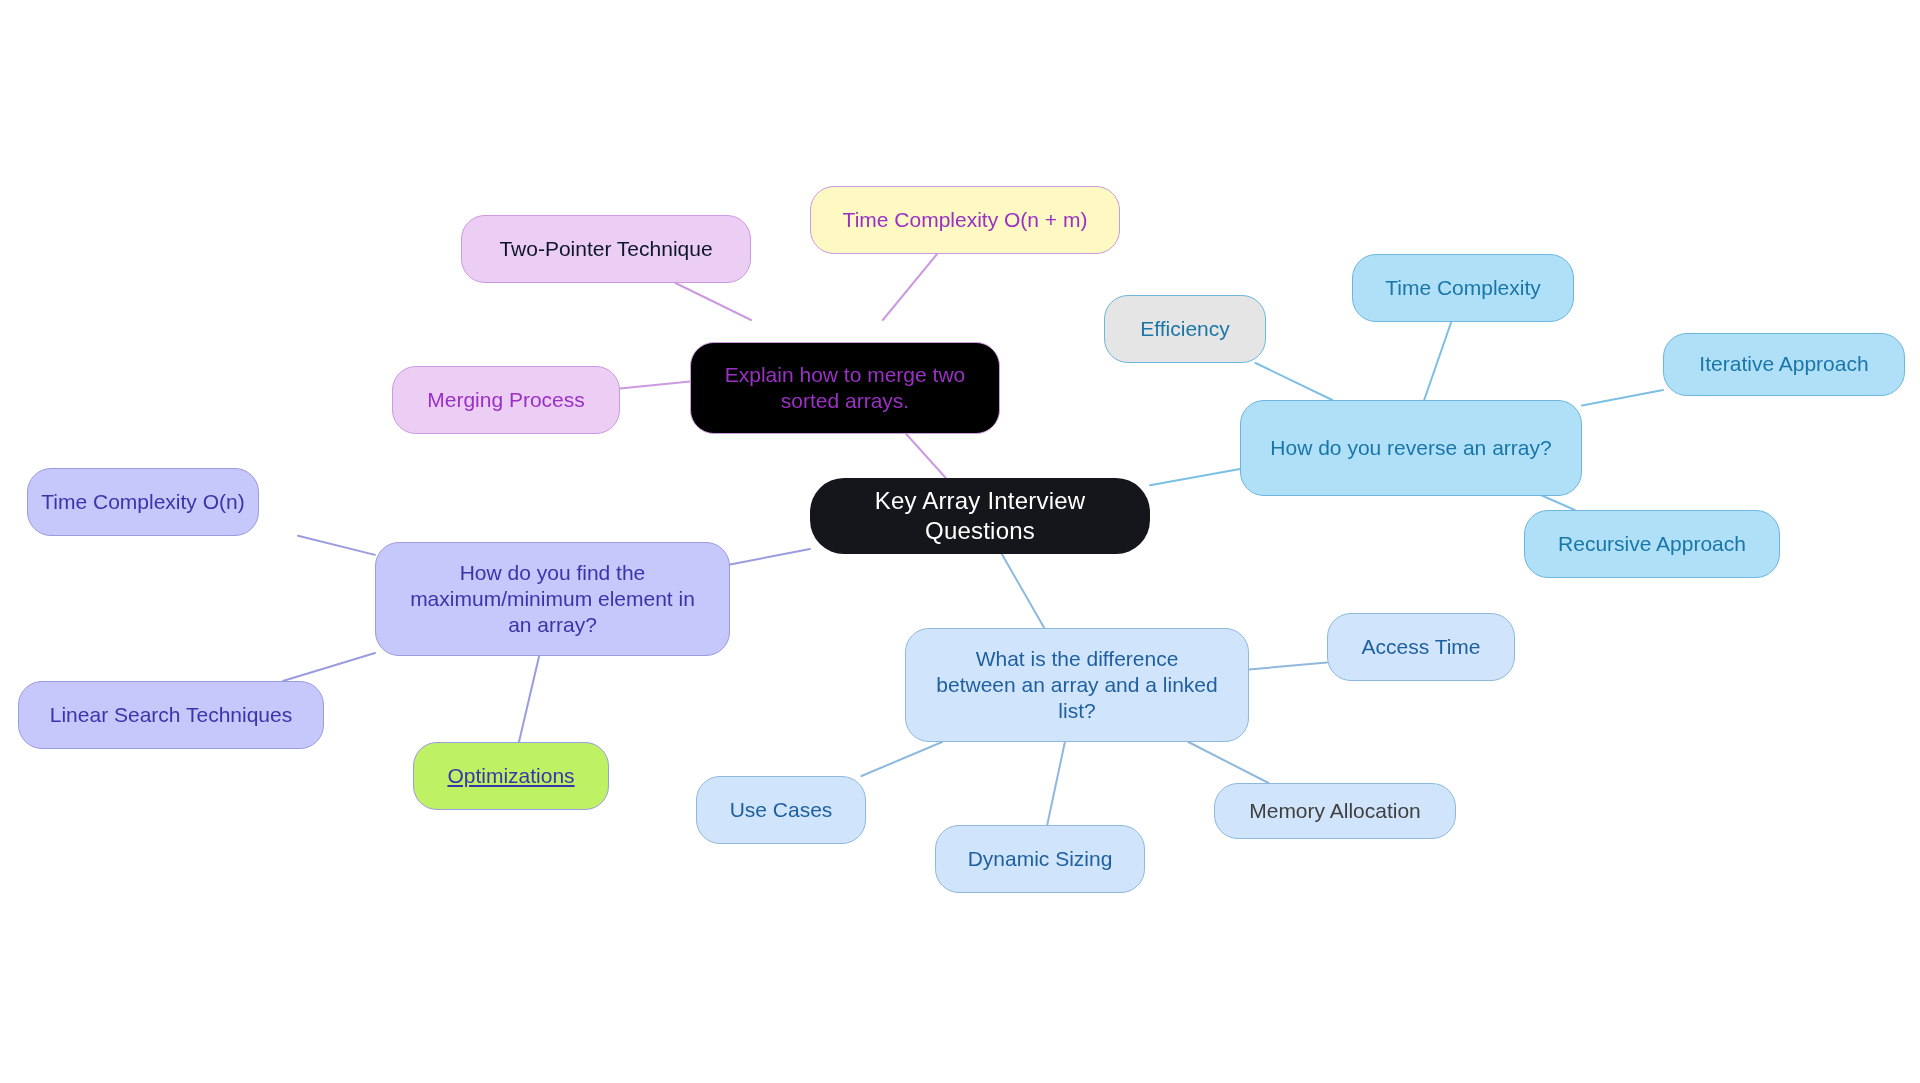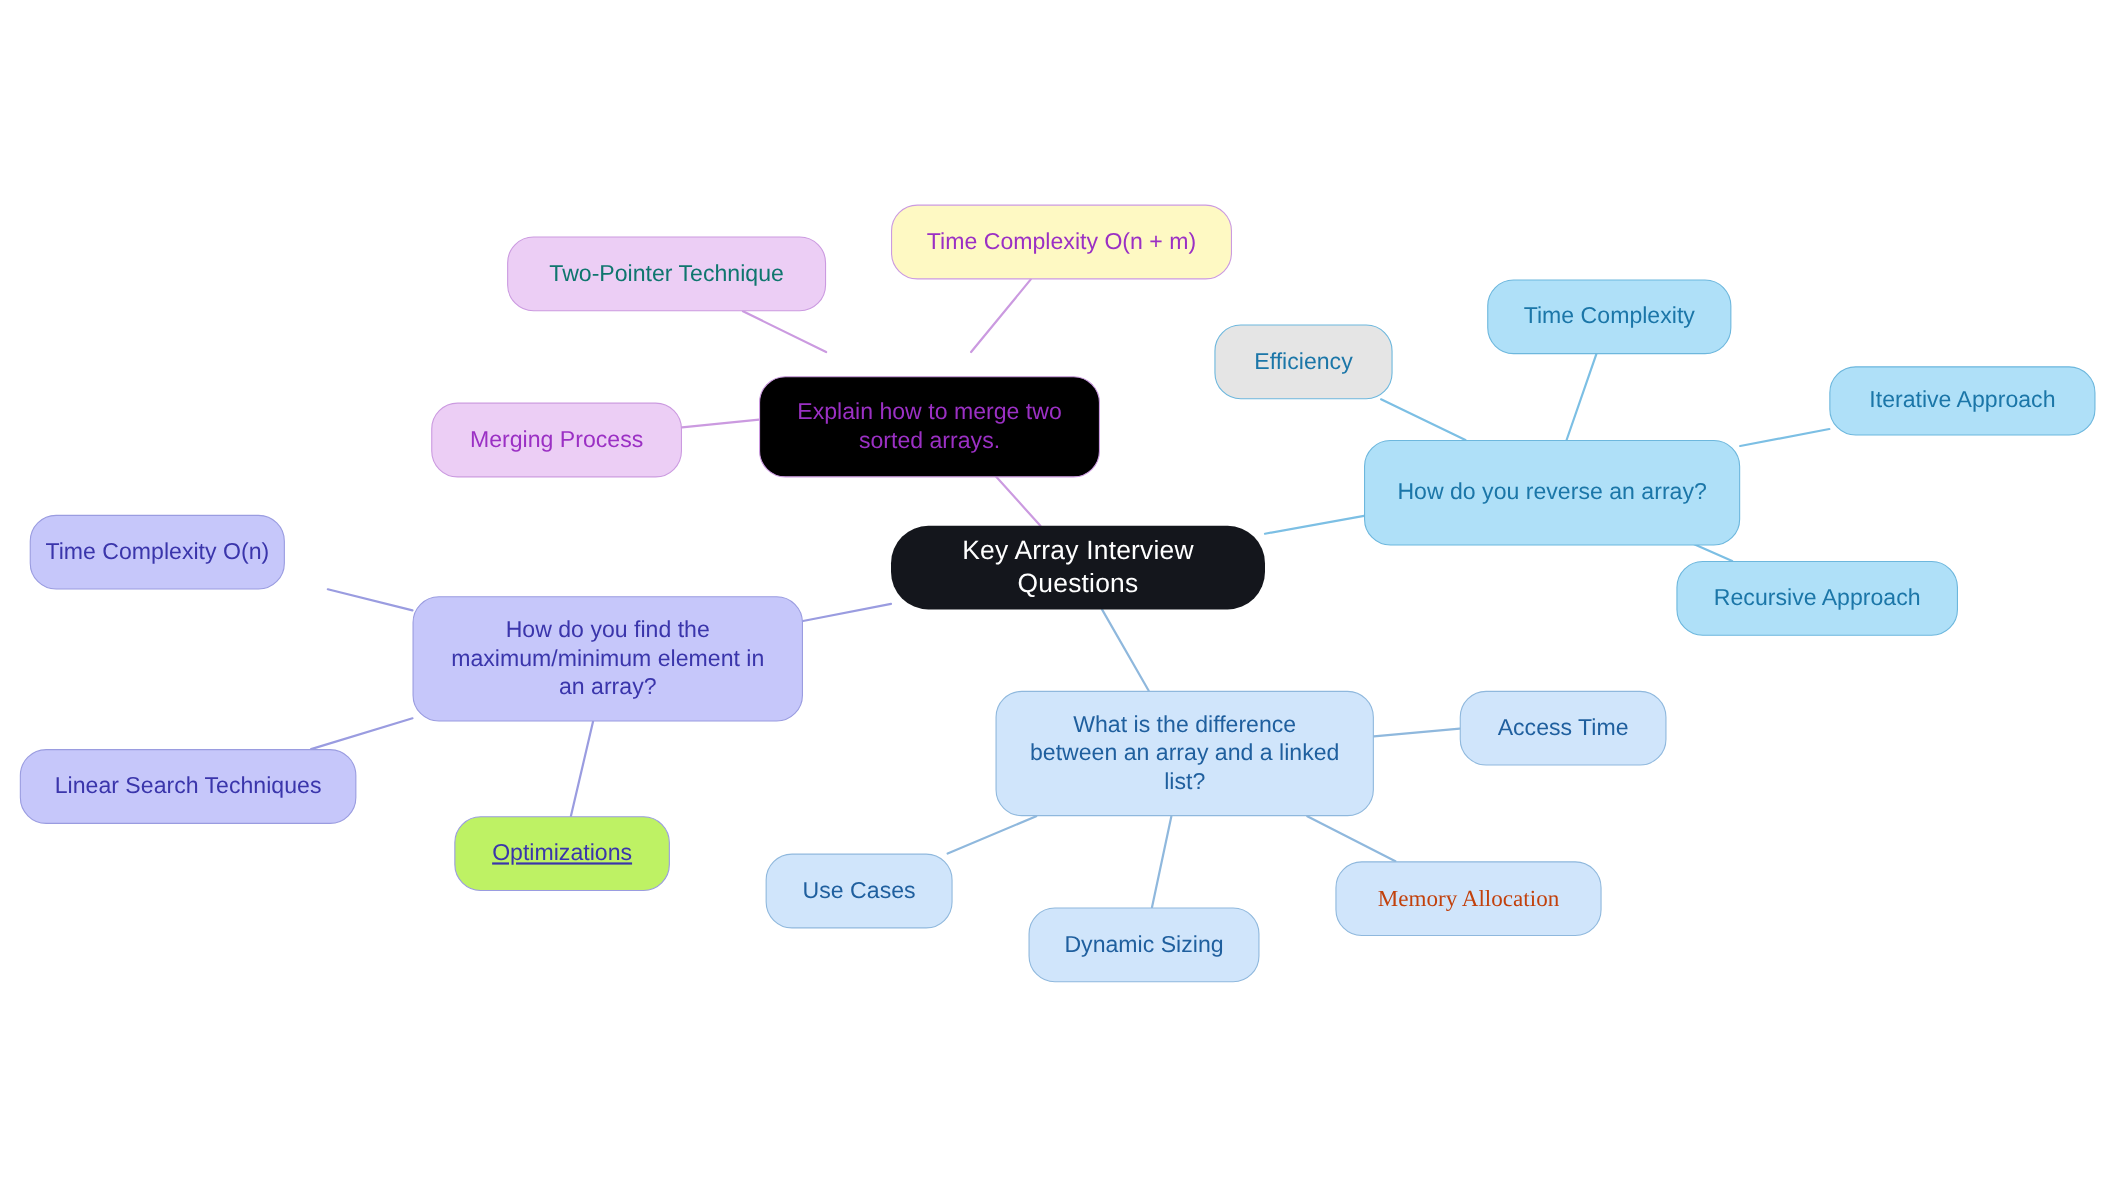--- a/index.html
+++ b/index.html
@@ -68,33 +68,33 @@
       <line x1="942.024" y1="742" x2="861.512" y2="776" stroke="#8fb8dd" stroke-width="2" stroke-linecap="round"></line>
       <line x1="810" y1="549.0058479532164" x2="730" y2="564.5380116959064" stroke="#9a9ce0" stroke-width="2" stroke-linecap="round"></line>
       <line x1="375" y1="554.8525641025641" x2="298" y2="535.7012820512821" stroke="#9a9ce0" stroke-width="2" stroke-linecap="round"></line>
       <line x1="375" y1="652.9711664482306" x2="282.8189655172414" y2="681" stroke="#9a9ce0" stroke-width="2" stroke-linecap="round"></line>
       <line x1="539.1355932203389" y1="656" x2="518.9717514124294" y2="742" stroke="#9a9ce0" stroke-width="2" stroke-linecap="round"></line>
     </svg>
   <div id="node-layer">
       <div class="node node-root" style="left: 810px; top: 478px; width: 340px; height: 76px;">Key Array Interview Questions</div>
       <div class="node node-branch" style="left: 690px; top: 320px; width: 310px; height: 92px; background: #000000; border-color: rgb(203, 154, 224); color: rgb(155, 48, 196); margin-top: 22px;">Explain how to merge two
 sorted arrays.</div>
-      <div class="node node-leaf" style="left: 461px; top: 215px; width: 290px; height: 68px; background: rgb(236, 206, 245); border-color: rgb(203, 154, 224); color: #0f766e;">Two-Pointer Technique</div>
+      <div class="node node-leaf" style="left: 461px; top: 215px; width: 290px; height: 68px; background: rgb(236, 206, 245); border-color: rgb(203, 154, 224); color: #0f172a;">Two-Pointer Technique</div>
       <div class="node node-leaf" style="left: 810px; top: 186px; width: 310px; height: 68px; background: #fef9c3; border-color: rgb(203, 154, 224); color: rgb(155, 48, 196);">Time Complexity O(n + m)</div>
       <div class="node node-leaf" style="left: 392px; top: 366px; width: 228px; height: 68px; background: rgb(236, 206, 245); border-color: rgb(203, 154, 224); color: rgb(155, 48, 196);">Merging Process</div>
       <div class="node node-branch" style="left: 1240px; top: 400px; width: 342px; height: 96px; background: rgb(175, 224, 248); border-color: rgb(109, 183, 221); color: rgb(27, 118, 168);">How do you reverse an array?</div>
       <div class="node node-leaf" style="left: 1104px; top: 295px; width: 162px; height: 68px; background: #e5e5e5; border-color: rgb(109, 183, 221); color: rgb(27, 118, 168);">Efficiency</div>
       <div class="node node-leaf" style="left: 1352px; top: 254px; width: 222px; height: 68px; background: rgb(175, 224, 248); border-color: rgb(109, 183, 221); color: rgb(27, 118, 168);">Time Complexity</div>
       <div class="node node-leaf" style="left: 1663px; top: 333px; width: 242px; height: 63px; background: rgb(175, 224, 248); border-color: rgb(109, 183, 221); color: rgb(27, 118, 168);">Iterative Approach</div>
       <div class="node node-leaf" style="left: 1524px; top: 510px; width: 256px; height: 68px; background: rgb(175, 224, 248); border-color: rgb(109, 183, 221); color: rgb(27, 118, 168);">Recursive Approach</div>
       <div class="node node-branch" style="left: 905px; top: 628px; width: 344px; height: 114px; background: rgb(208, 229, 251); border-color: rgb(143, 184, 221); color: rgb(31, 95, 158);">What is the difference
 between an array and a linked
 list?</div>
-      <div class="node node-leaf" style="left: 1327px; top: 628px; width: 188px; height: 68px; background: rgb(208, 229, 251); border-color: rgb(143, 184, 221); color: rgb(31, 95, 158);">Access Time</div>
-      <div class="node node-leaf" style="left: 1214px; top: 783px; width: 242px; height: 68px; background: rgb(208, 229, 251); border-color: rgb(143, 184, 221); color: #c2410c; font-family: Liberation Serif, serif;">Memory Allocation</div>
+      <div class="node node-leaf" style="left: 1327px; top: 613px; width: 188px; height: 68px; background: rgb(208, 229, 251); border-color: rgb(143, 184, 221); color: rgb(31, 95, 158);">Access Time</div>
+      <div class="node node-leaf" style="left: 1214px; top: 783px; width: 242px; height: 56px; background: rgb(208, 229, 251); border-color: rgb(143, 184, 221); color: #404040;">Memory Allocation</div>
       <div class="node node-leaf" style="left: 935px; top: 825px; width: 210px; height: 68px; background: rgb(208, 229, 251); border-color: rgb(143, 184, 221); color: rgb(31, 95, 158);">Dynamic Sizing</div>
       <div class="node node-leaf" style="left: 696px; top: 776px; width: 170px; height: 68px; background: rgb(208, 229, 251); border-color: rgb(143, 184, 221); color: rgb(31, 95, 158);">Use Cases</div>
       <div class="node node-branch" style="left: 375px; top: 542px; width: 355px; height: 114px; background: rgb(198, 199, 250); border-color: rgb(154, 156, 224); color: rgb(58, 53, 171);">How do you find the
 maximum/minimum element in
 an array?</div>
       <div class="node node-leaf" style="left: 27px; top: 468px; width: 232px; height: 68px; background: rgb(198, 199, 250); border-color: rgb(154, 156, 224); color: rgb(58, 53, 171);">Time Complexity O(n)</div>
       <div class="node node-leaf" style="left: 18px; top: 681px; width: 306px; height: 68px; background: rgb(198, 199, 250); border-color: rgb(154, 156, 224); color: rgb(58, 53, 171);">Linear Search Techniques</div>
       <div class="node node-leaf" style="left: 413px; top: 742px; width: 196px; height: 68px; background: #bef264; border-color: rgb(154, 156, 224); color: rgb(58, 53, 171); text-decoration: underline;">Optimizations</div>
     </div>
 </div>

